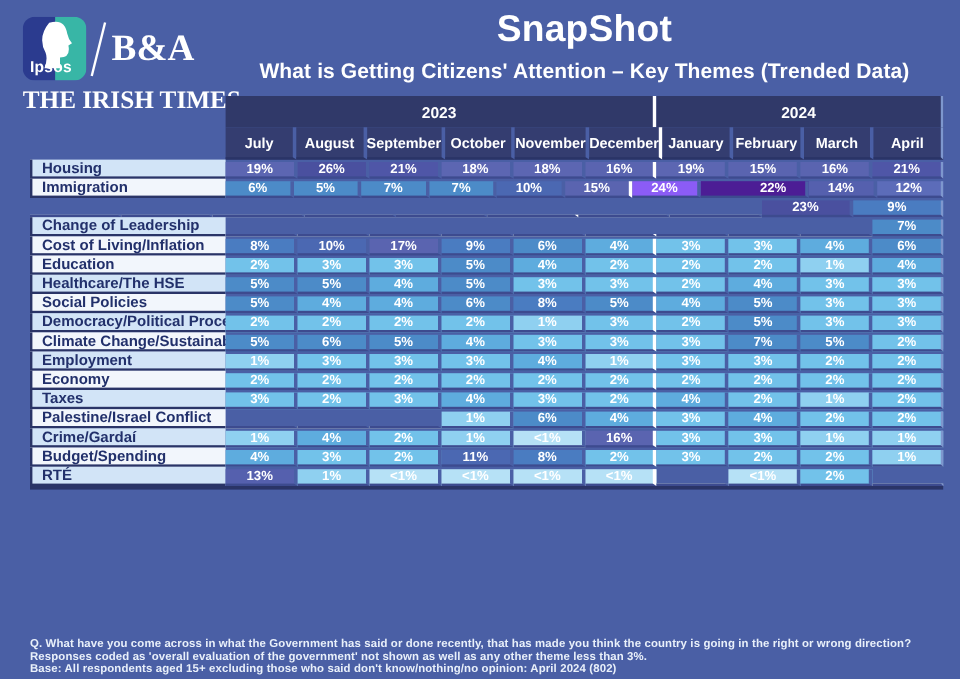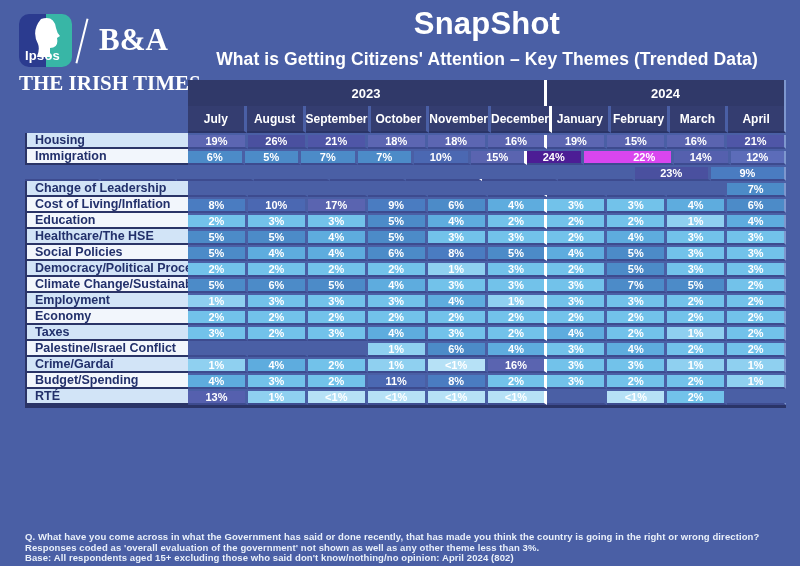--- a/index.html
+++ b/index.html
@@ -23,21 +23,21 @@
   .ipsos-word {
     position:absolute; left:6px; bottom:4px; color:#fff;
     font-weight:bold; font-size:13px; letter-spacing:.2px;
   }
   .brand-divider {
     width:2px; height:46px; background:#fff; margin-left:9px; margin-top:4px;
     transform:rotate(14deg); flex:none;
   }
   .ba-word {
     font-family:"Liberation Serif", serif; font-weight:bold;
-    color:#fff; font-size:31px; margin-left:16px; margin-top:8px;
+    color:#fff; font-size:31px; margin-left:10px; margin-top:8px;
   }
   .assoc { color:#fff; font-size:9px; font-weight:bold; margin-top:6px; letter-spacing:.2px; }
   .irish-times {
     font-family:"Liberation Serif", serif; font-weight:bold;
     color:#fff; font-size:21px; margin-top:3px; white-space:nowrap;
   }
   
   .titles { position:absolute; left:188px; top:6px; width:598px; text-align:center; color:#fff; }
   .main-title { font-size:31px; font-weight:bold; letter-spacing:.2px; }
   .sub-title { font-size:17.5px; font-weight:bold; margin-top:7px; letter-spacing:.1px; }
@@ -130,22 +130,22 @@
         <div class="vcell lastcol" style="background: rgb(79, 86, 167);">21%</div>
       </div>
       <div class="trow drow">
         <div class="label">Immigration</div>
         <div class="vcell" style="background: rgb(76, 139, 200);">6%</div>
         <div class="vcell" style="background: rgb(76, 139, 200);">5%</div>
         <div class="vcell" style="background: rgb(76, 139, 200);">7%</div>
         <div class="vcell" style="background: rgb(76, 139, 200);">7%</div>
         <div class="vcell" style="background: rgb(75, 104, 178);">10%</div>
         <div class="vcell newyear" style="background: rgb(90, 100, 176);">15%</div>
-        <div class="vcell" style="background: #4c1d95;">24%</div>
-        <div class="vcell" style="background: #d946ef; padding-left: 34px;">22%</div>
+        <div class="vcell" style="background: #8b5cf6;">24%</div>
+        <div class="vcell" style="background: #4c1d95; padding-left: 34px;">22%</div>
         <div class="vcell" style="background: rgb(85, 96, 174);">14%</div>
         <div class="vcell lastcol" style="background: rgb(92, 108, 185);">12%</div>
       </div>
       <div class="trow drow">
         <div class="vcell" style="background: rgb(223, 232, 224);"></div>
         <div class="vcell" style="background: rgb(223, 232, 224);"></div>
         <div class="vcell" style="background: rgb(223, 232, 224);"></div>
         <div class="vcell" style="background: rgb(223, 232, 224);"></div>
         <div class="vcell" style="background: rgb(223, 232, 224);"></div>
         <div class="vcell newyear" style="background: rgb(223, 232, 224);"></div>

